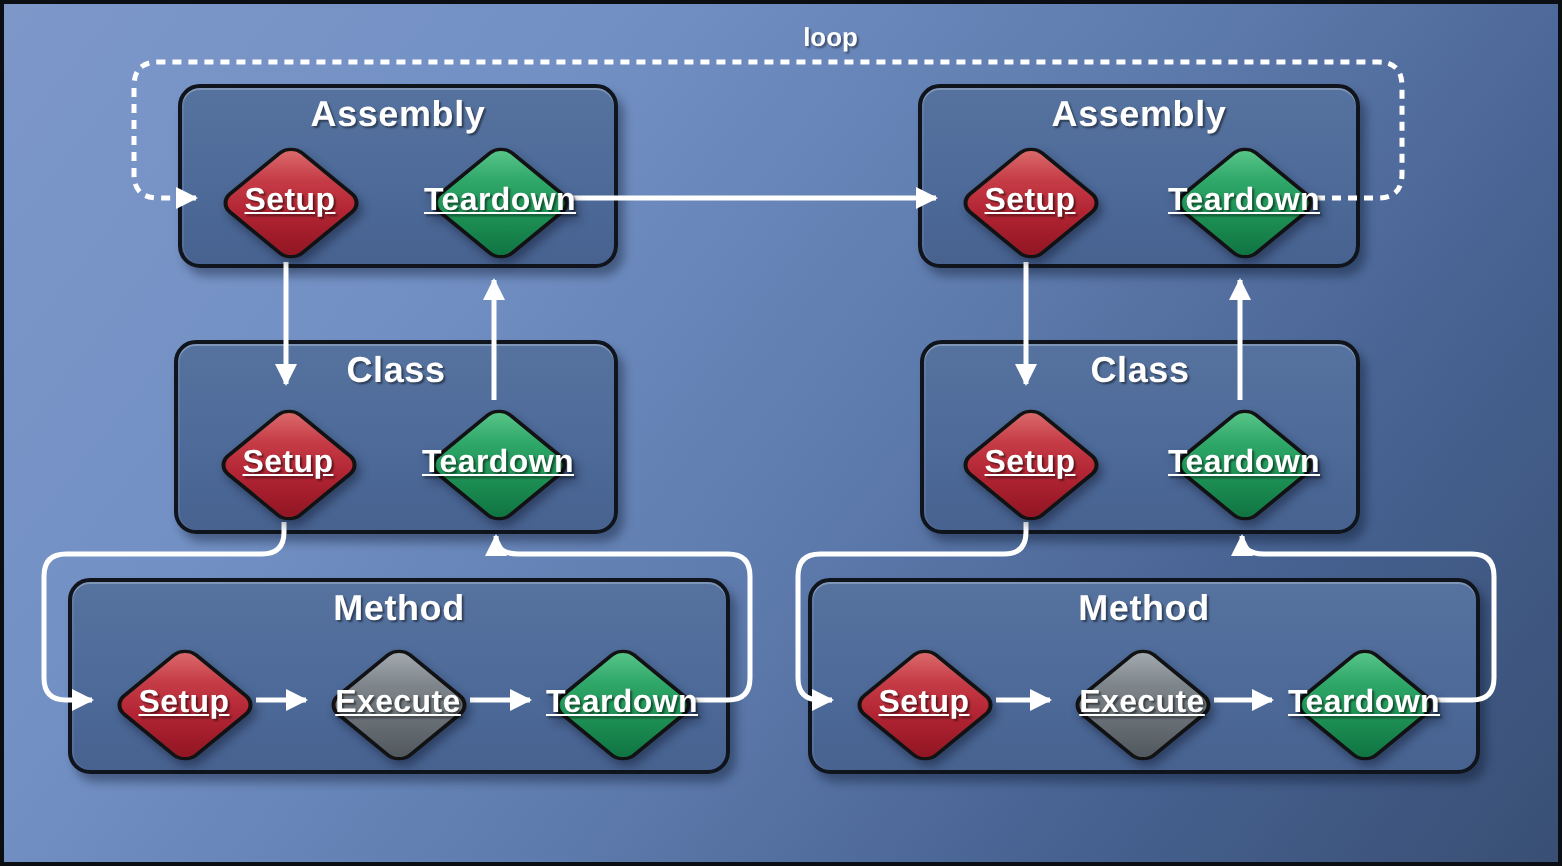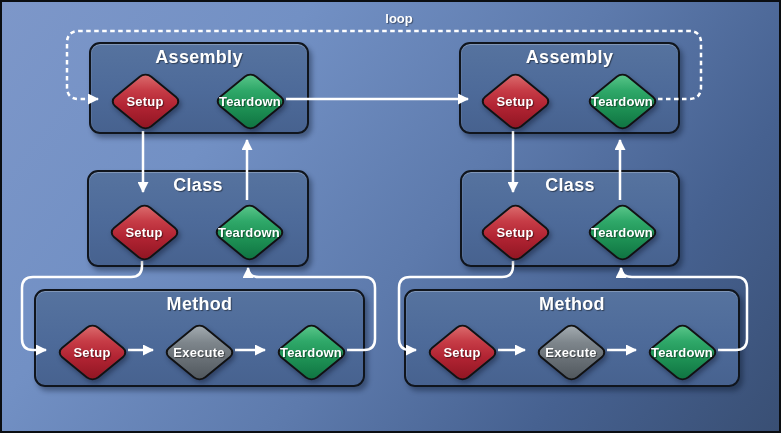--- a/index.html
+++ b/index.html
@@ -30,27 +30,28 @@
   .diamond .shape{
     position:absolute;left:50%;top:50%;width:53px;height:53px;margin:-26.5px 0 0 -26.5px;
     box-sizing:border-box;border:2px solid #121212;border-radius:9px;
     transform:scaleY(.82) rotate(45deg);
   }
   .setup .shape{background:linear-gradient(135deg,#dd7070 0%,#c63c46 30%,#b22433 58%,#8e1421 100%);}
   .teardown .shape{background:linear-gradient(135deg,#5ec98d 0%,#2fa869 30%,#1f9356 58%,#0e7140 100%);}
   .execute .shape{background:linear-gradient(135deg,#a7afb4 0%,#7e868c 32%,#6b7278 58%,#4e555b 100%);}
   .diamond .label{
     position:absolute;inset:0;display:flex;align-items:center;justify-content:center;
-    color:#fff;font-size:13px;font-weight:700;letter-spacing:.2px;
+    color:#fff;font-size:16px;font-weight:700;letter-spacing:.2px;
     text-shadow:1px 1px 1px rgba(0,0,0,.5);
+    text-decoration:underline;
   }
   
   .connectors{position:absolute;left:0;top:0;width:781px;height:433px;pointer-events:none;}
   .loop-label{
-    position:absolute;left:367px;top:9px;width:60px;text-align:center;z-index:4;
+    position:absolute;left:367px;top:9px;width:60px;text-align:right;z-index:4;
     color:#fff;font-size:13px;font-weight:600;text-shadow:1px 1px 1px rgba(0,0,0,.4);
   }
   
   #asm-l .setup{left:16px;top:26px;}   #asm-l .teardown{left:121px;top:26px;}
   #asm-r .setup{left:16px;top:26px;}   #asm-r .teardown{left:123px;top:26px;}
   #cls-l .setup{left:17px;top:29px;}   #cls-l .teardown{left:122px;top:29px;}
   #cls-r .setup{left:15px;top:29px;}   #cls-r .teardown{left:122px;top:29px;}
   #mth-l .setup{left:18px;top:30px;}   #mth-l .execute{left:125px;top:30px;}  #mth-l .teardown{left:237px;top:30px;}
   #mth-r .setup{left:18px;top:30px;}   #mth-r .execute{left:127px;top:30px;}  #mth-r .teardown{left:238px;top:30px;}
 </style>

